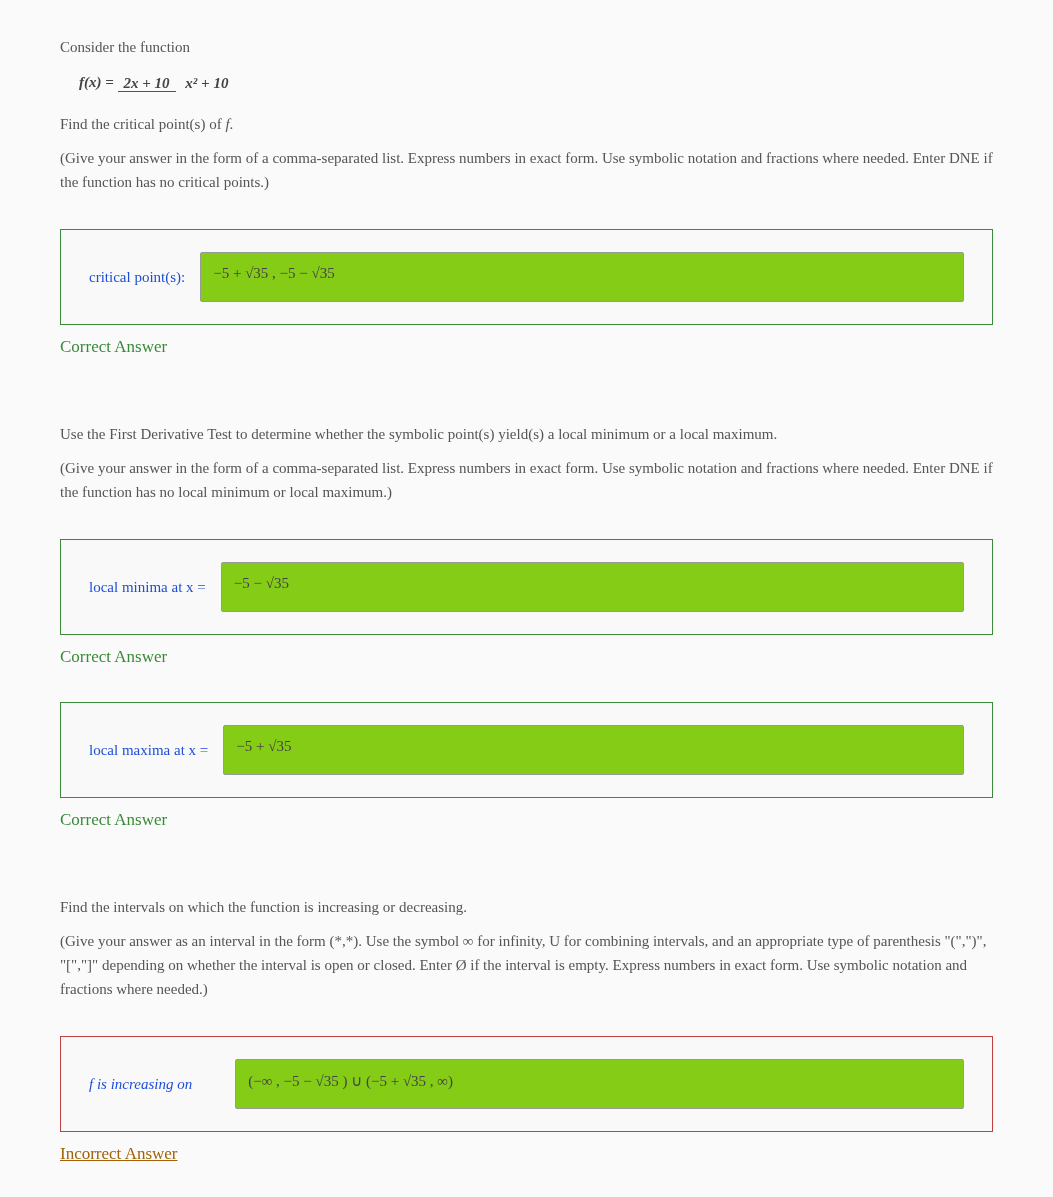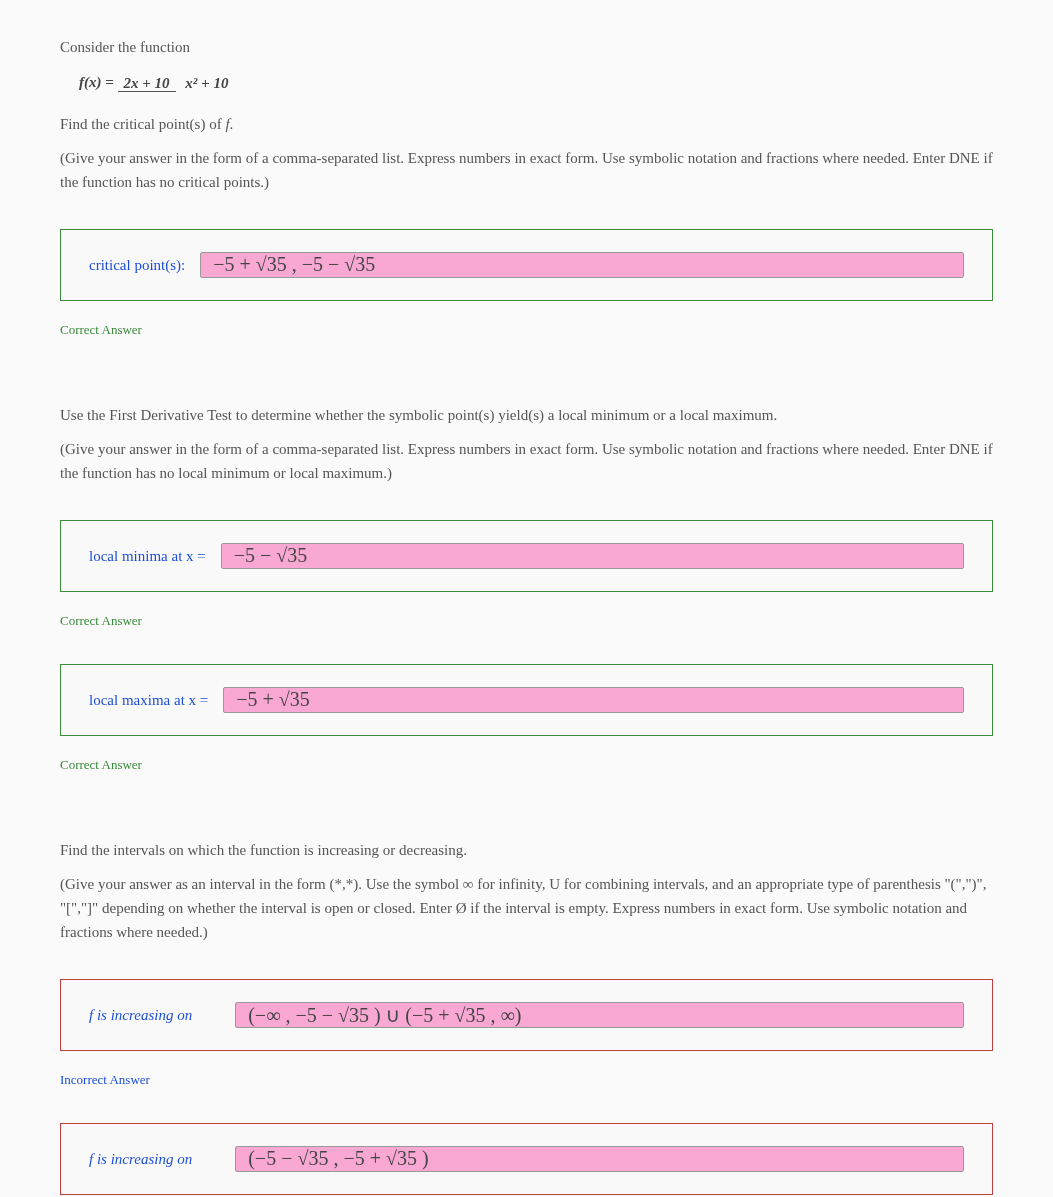--- a/index.html
+++ b/index.html
@@ -48,36 +48,36 @@
   .answer-box.incorrect { border-color: #c04040; gap: 28px; }
   .label {
     color: #1d4ed8;
     font-size: 15px;
     margin-right: 15px;
     white-space: nowrap;
   }
   .input {
     flex: 1;
     border: 1px solid #999;
-    background: #f9a8d4;
-    padding: 0 12px;
+    background: #84cc16;
+    padding: 12px 12px;
     font-family: 'Times New Roman', serif;
-    font-size: 20px;
+    font-size: 15px;
     color:#444;
     min-height: 24px;
     border-radius:2px;
   }
   .ital { font-style: italic; }
   .result {
-    font-size: 13px;
+    font-size: 17px;
     color: #3a8a3a;
-    margin-top:21px;
+    margin-top:12px;
     margin-bottom: 30px;
   }
-  .result.bad { color: #1d4ed8; }
+  .result.bad { color: #a16207; text-decoration: underline; }
   .section-gap { height: 25px; }
 </style>
 </head>
 <body>
 
 <div class="page">
   <div class="content">
 
     <p class="prompt">Consider the function</p>
 

